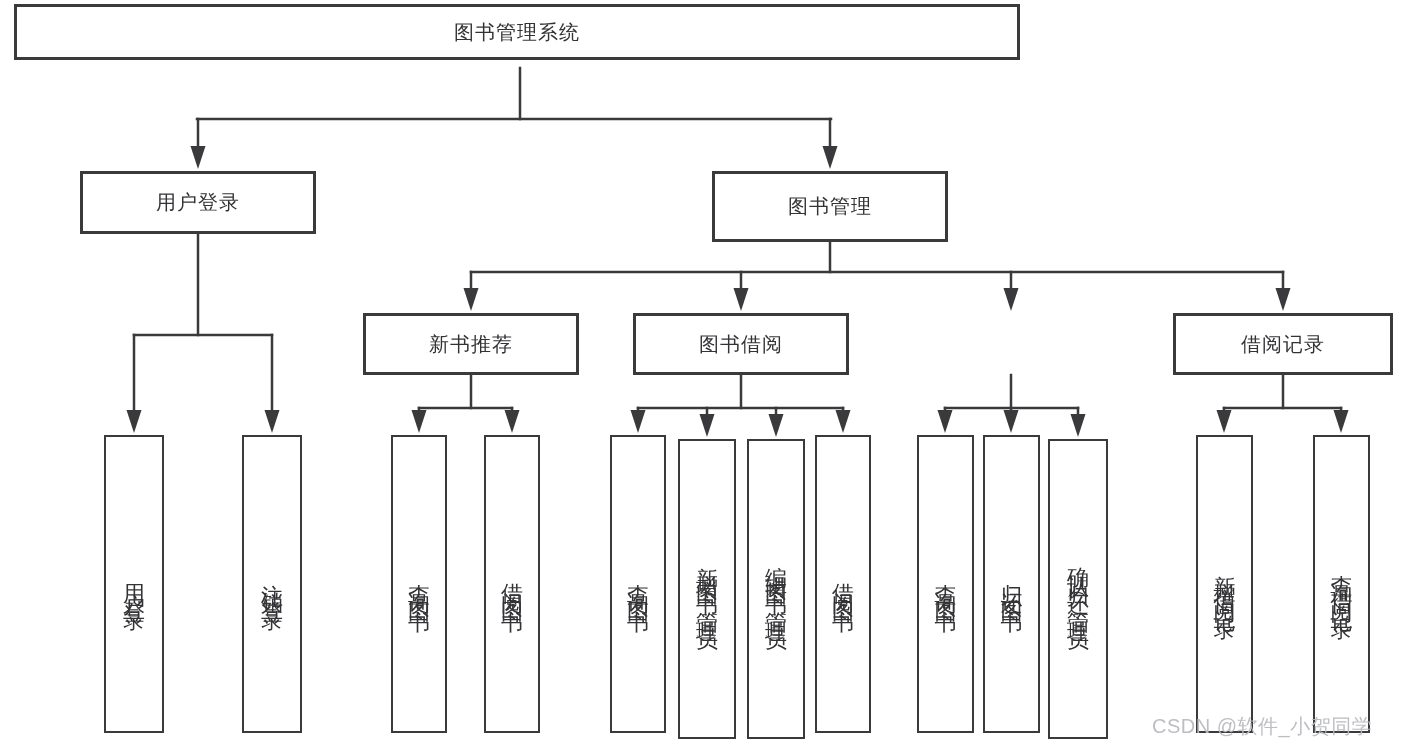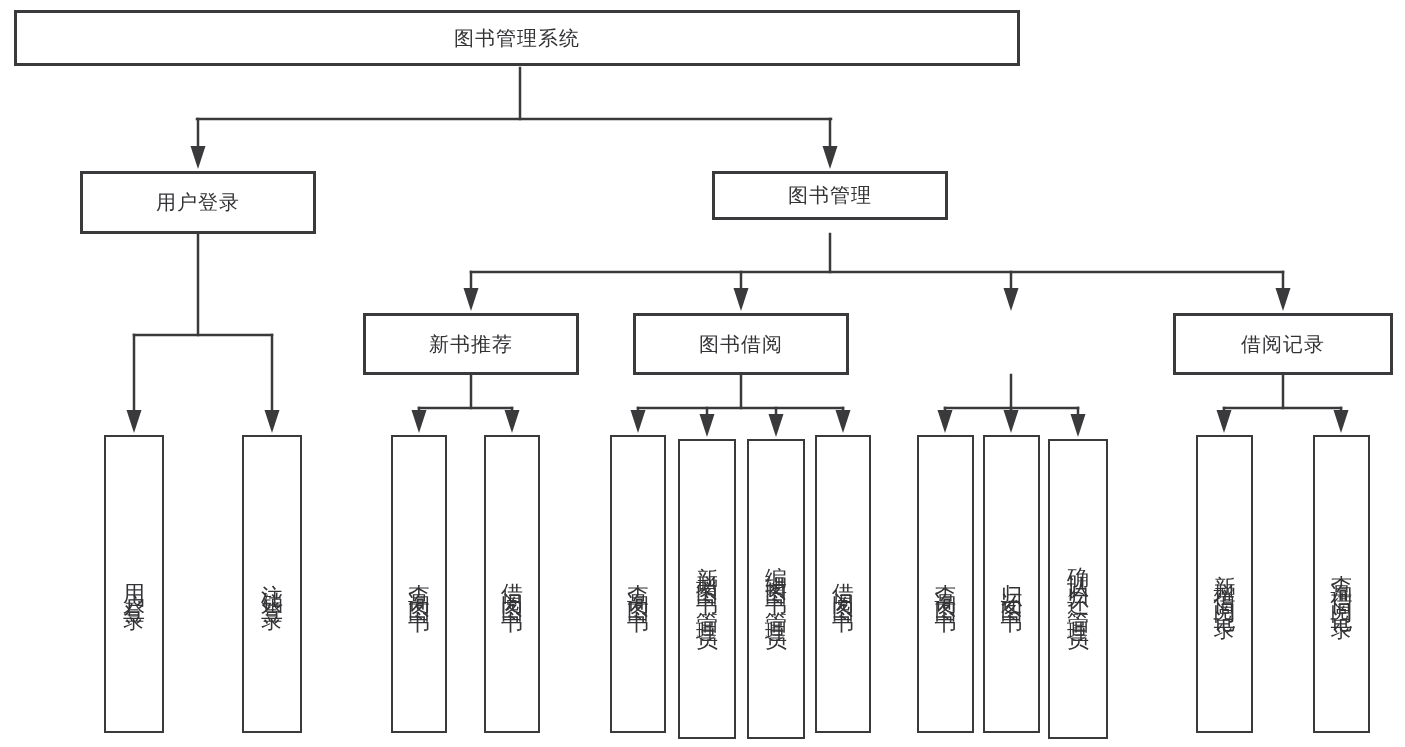--- a/index.html
+++ b/index.html
@@ -110,24 +110,24 @@
       <line x1="1011" y1="408" x2="1011" y2="412" stroke="#3a3a3c" stroke-width="2.5" stroke-linecap="square"></line>
       <polygon points="1003.5,410 1018.5,410 1011,433" fill="#3a3a3c"></polygon>
       <line x1="1078" y1="408" x2="1078" y2="416" stroke="#3a3a3c" stroke-width="2.5" stroke-linecap="square"></line>
       <polygon points="1070.5,414 1085.5,414 1078,437" fill="#3a3a3c"></polygon>
       <line x1="1224" y1="408" x2="1224" y2="412" stroke="#3a3a3c" stroke-width="2.5" stroke-linecap="square"></line>
       <polygon points="1216.5,410 1231.5,410 1224,433" fill="#3a3a3c"></polygon>
       <line x1="1341" y1="408" x2="1341" y2="412" stroke="#3a3a3c" stroke-width="2.5" stroke-linecap="square"></line>
       <polygon points="1333.5,410 1348.5,410 1341,433" fill="#3a3a3c"></polygon>
     </svg>
 
-  <div class="node" style="left:14px; top:10px; width:1006px; height:56px;">图书管理系统</div>
+  <div class="node" style="left:14px; top:4px; width:1006px; height:56px;">图书管理系统</div>
 
   <div class="node" style="left:80px; top:171px; width:236px; height:63px;">用户登录</div>
-  <div class="node" style="left:712px; top:171px; width:236px; height:49px;">图书管理</div>
+  <div class="node" style="left:712px; top:171px; width:236px; height:71px;">图书管理</div>
 
   <div class="node" style="left:363px; top:313px; width:216px; height:62px;">新书推荐</div>
   <div class="node" style="left:633px; top:313px; width:216px; height:62px;">图书借阅</div>
   <div class="node" style="left:1173px; top:313px; width:220px; height:62px;">借阅记录</div>
 
   <div class="node leaf" style="left:104px; top:435px; width:60px; height:298px;">
     <span class="vtext">用户登录</span>
   </div>
   <div class="node leaf" style="left:242px; top:435px; width:60px; height:298px;">
     <span class="vtext">注销登录</span>
@@ -163,13 +163,14 @@
     <span class="vtext">确认归还（管理员）</span>
   </div>
 
   <div class="node leaf" style="left:1196px; top:435px; width:57px; height:298px;">
     <span class="vtext">新增借阅记录</span>
   </div>
   <div class="node leaf" style="left:1313px; top:435px; width:57px; height:298px;">
     <span class="vtext">查询借阅记录</span>
   </div>
 
+  <div class="watermark">CSDN @软件_小贺同学</div>
 </div>
 
 </body></html>

